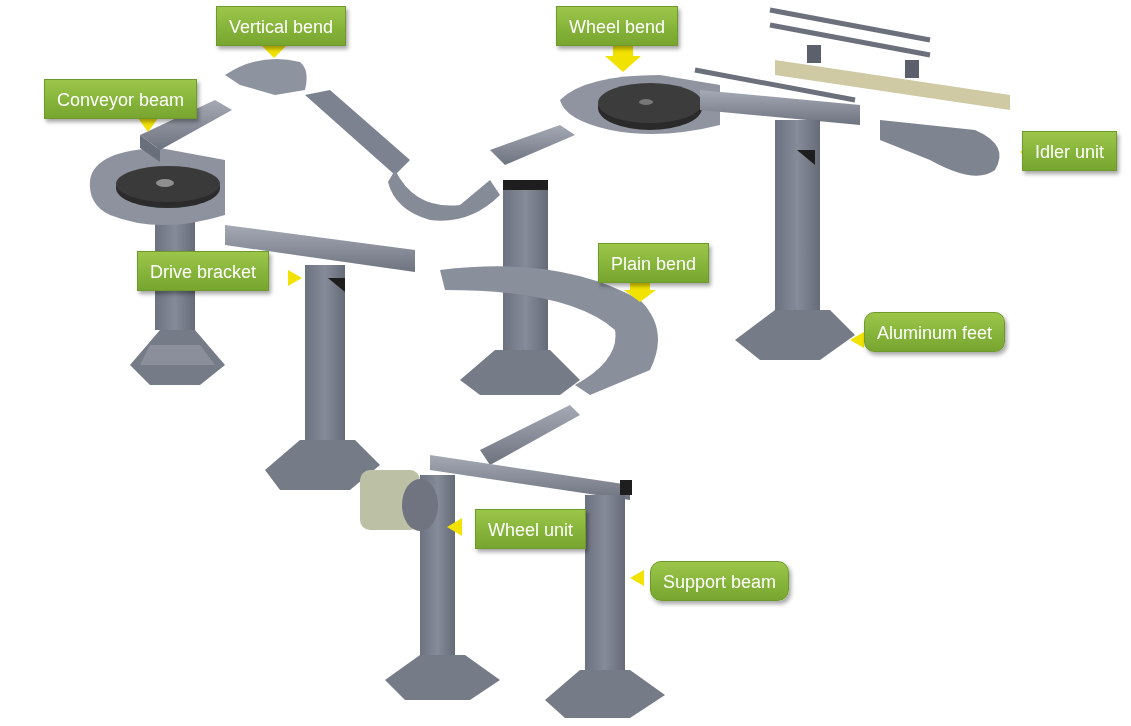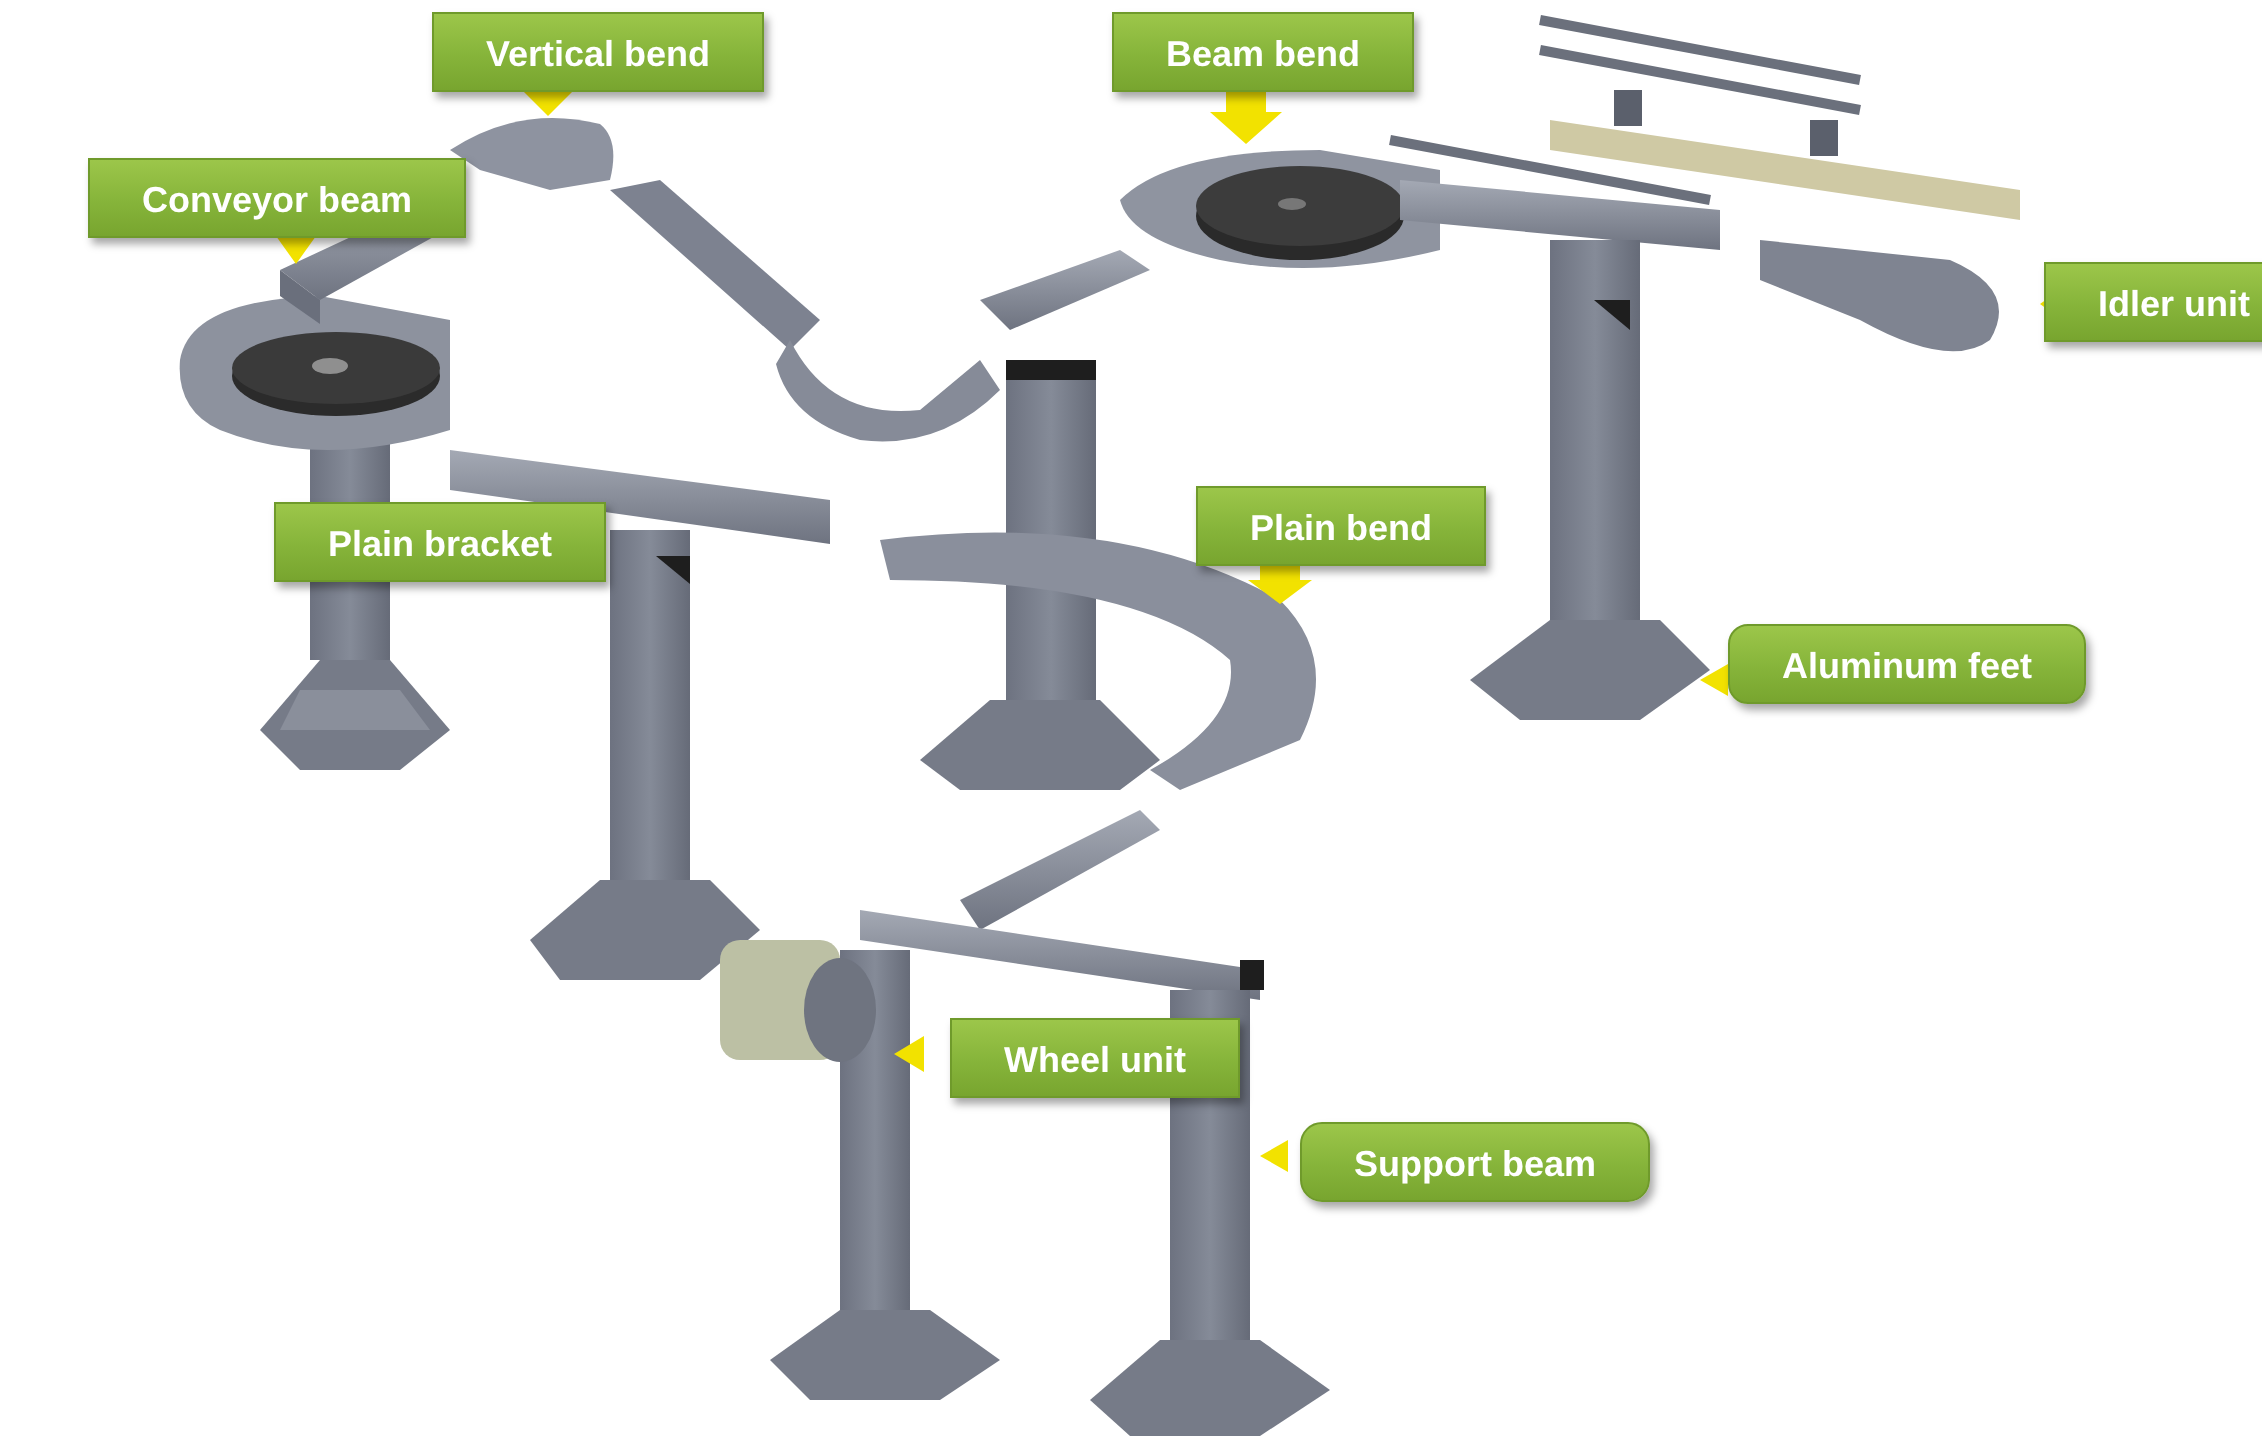--- a/index.html
+++ b/index.html
@@ -6,26 +6,25 @@
   body { width: 1131px; height: 726px; position: relative; overflow: hidden;
          font-family: "Liberation Sans", "DejaVu Sans", sans-serif; }
   #scene { position: absolute; left: 0; top: 0; width: 1131px; height: 726px; }
   .label {
     position: absolute;
     background: linear-gradient(180deg, #9cc64a 0%, #86b43a 55%, #78a52f 100%);
     color: #ffffff;
     font-size: 18px;
     line-height: 40px;
     height: 40px;
-    padding: 0 26px;
+    padding: 0 12px;
     white-space: nowrap;
     box-shadow: 2px 3px 4px rgba(0,0,0,0.35);
     border: 1px solid #6f9a2b;
     box-sizing: border-box;
-    font-weight: bold;
   }
 </style>
 </head>
 <body>
 
 <div id="scene">
 <svg width="1131" height="726" viewBox="0 0 1131 726">
   <defs>
     <linearGradient id="gpost" x1="0" x2="1" y1="0" y2="0">
       <stop offset="0" stop-color="#6d7280"></stop>
@@ -131,19 +130,19 @@
     <polygon points="630,282 650,282 650,290 656,290 640,302 624,290 630,290" fill="#f2e200"></polygon>
     <polygon points="850,340 864,332 864,348" fill="#f2e200"></polygon>
     <polygon points="447,527 462,518 462,536" fill="#f2e200"></polygon>
     <polygon points="630,578 644,570 644,586" fill="#f2e200"></polygon>
   </g>
 </svg>
 </div>
 
 <div class="label" style="left:216px; top:6px;">Vertical  bend</div>
 <div class="label" style="left:8px; top:79px;margin-left:36px;">Conveyor beam</div>
-<div class="label" style="left:556px; top:6px;">Beam bend</div>
+<div class="label" style="left:556px; top:6px;">Wheel bend</div>
 <div class="label" style="left:1022px; top:131px;">Idler unit</div>
-<div class="label" style="left:137px; top:251px;">Plain bracket</div>
+<div class="label" style="left:137px; top:251px;">Drive bracket</div>
 <div class="label" style="left:598px; top:243px;">Plain bend</div>
 <div class="label" style="left:864px; top:312px;border-radius:10px;">Aluminum feet</div>
 <div class="label" style="left:475px; top:509px;">Wheel unit</div>
 <div class="label" style="left:650px; top:561px;border-radius:11px;">Support beam</div>
 
 </body></html>

